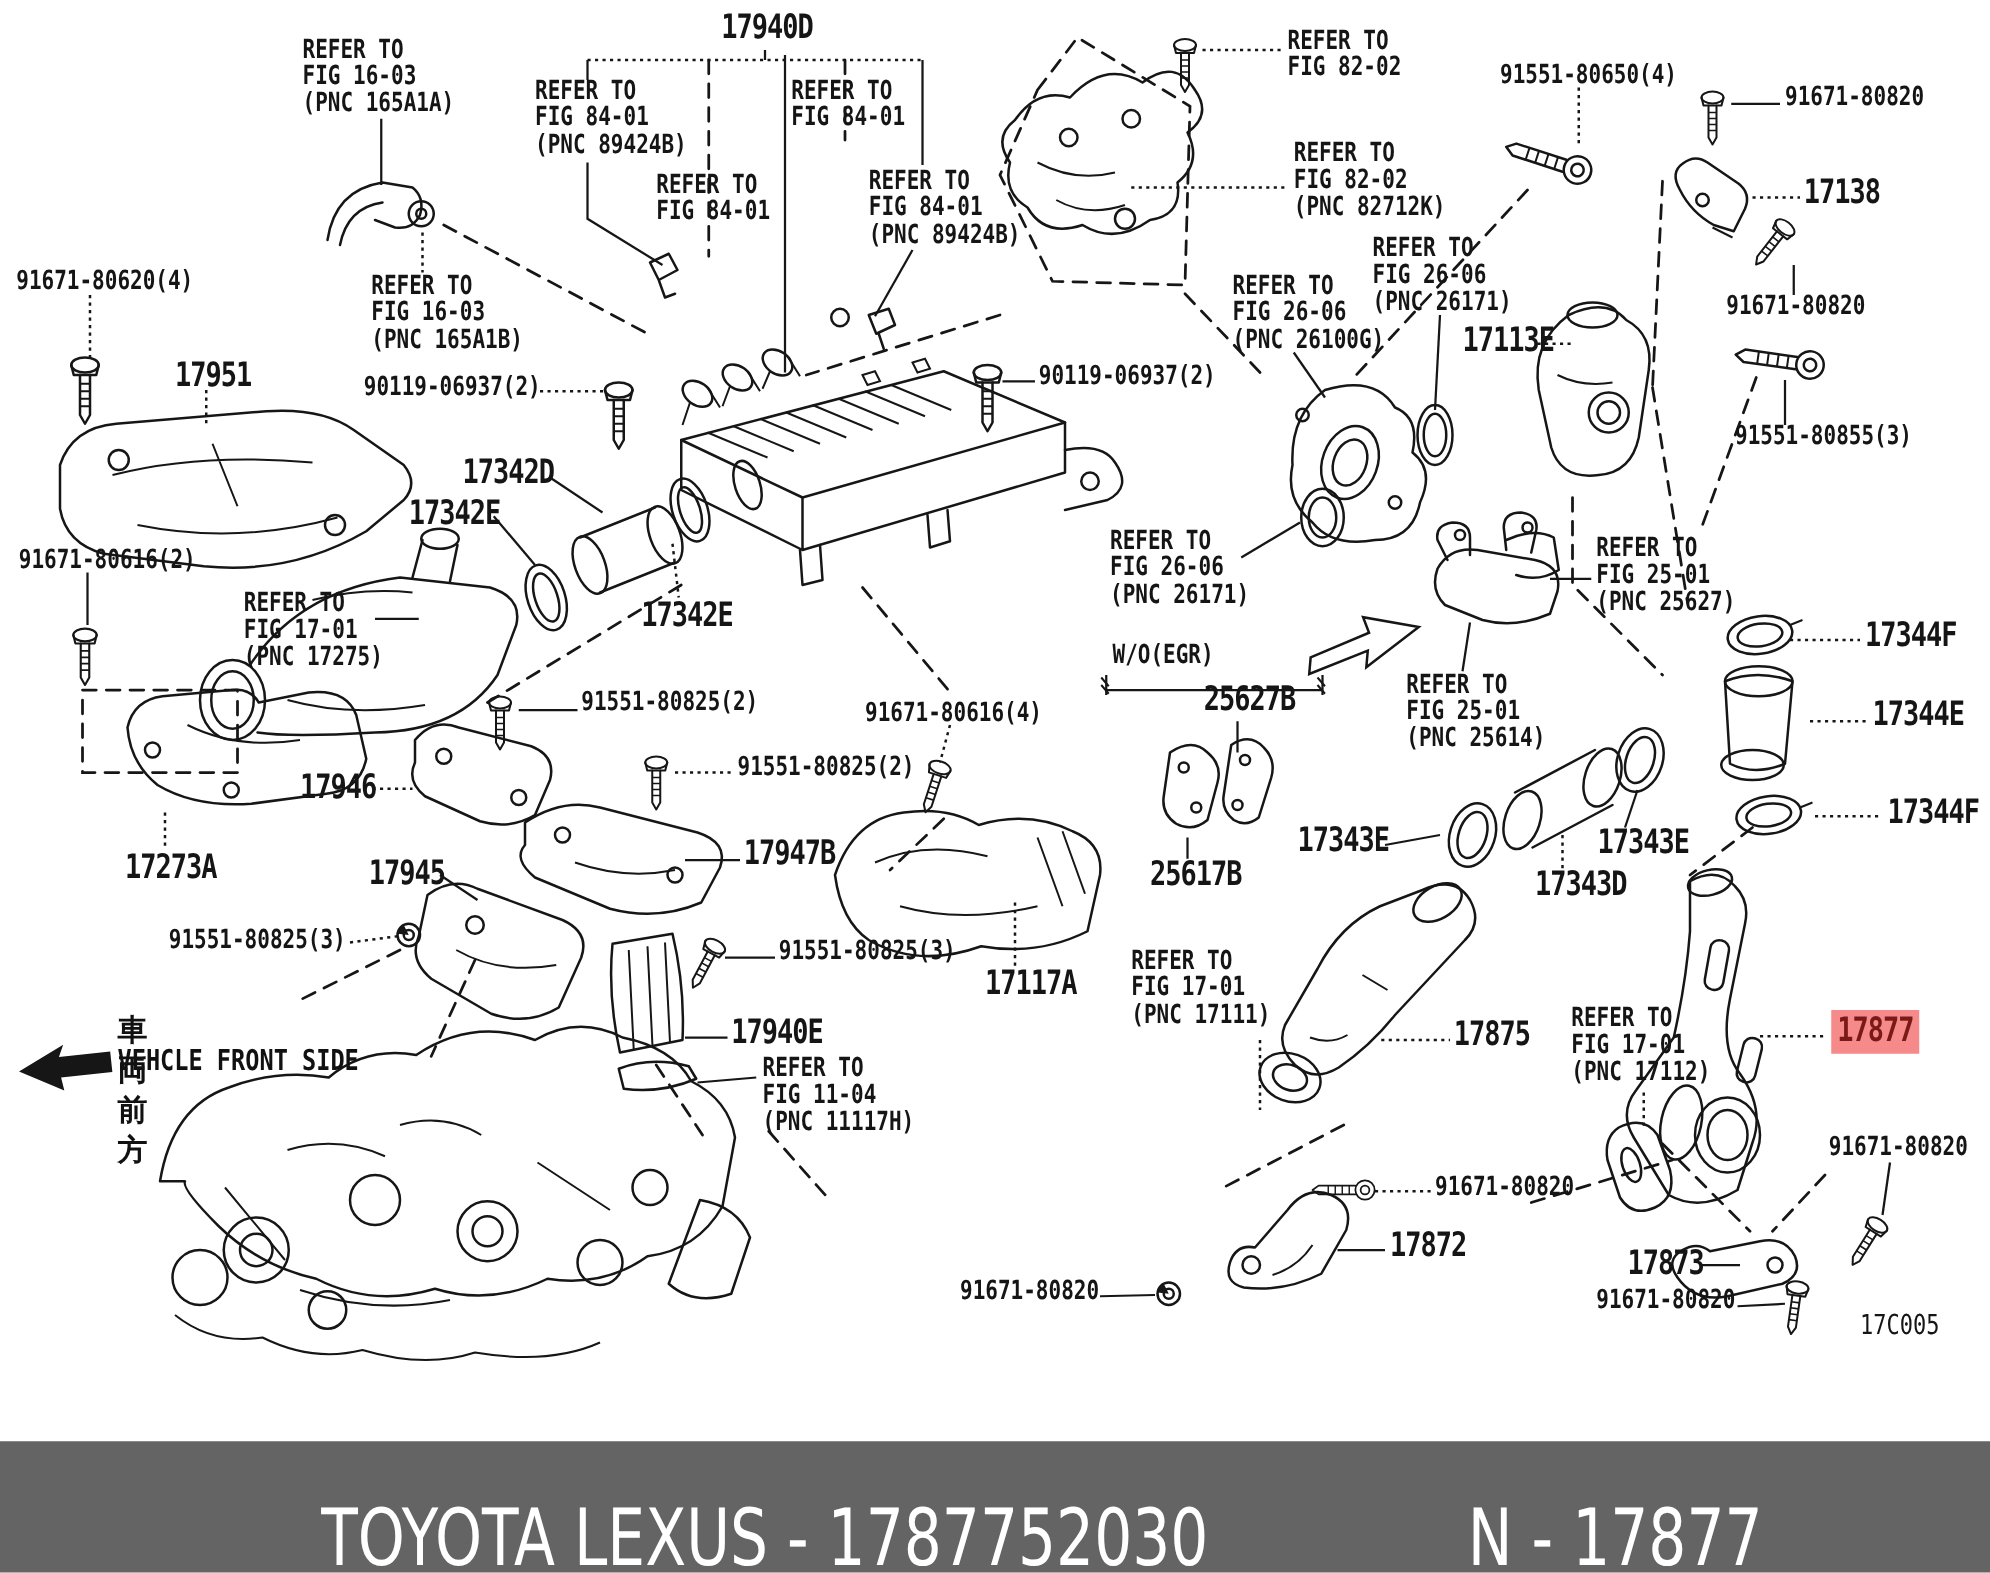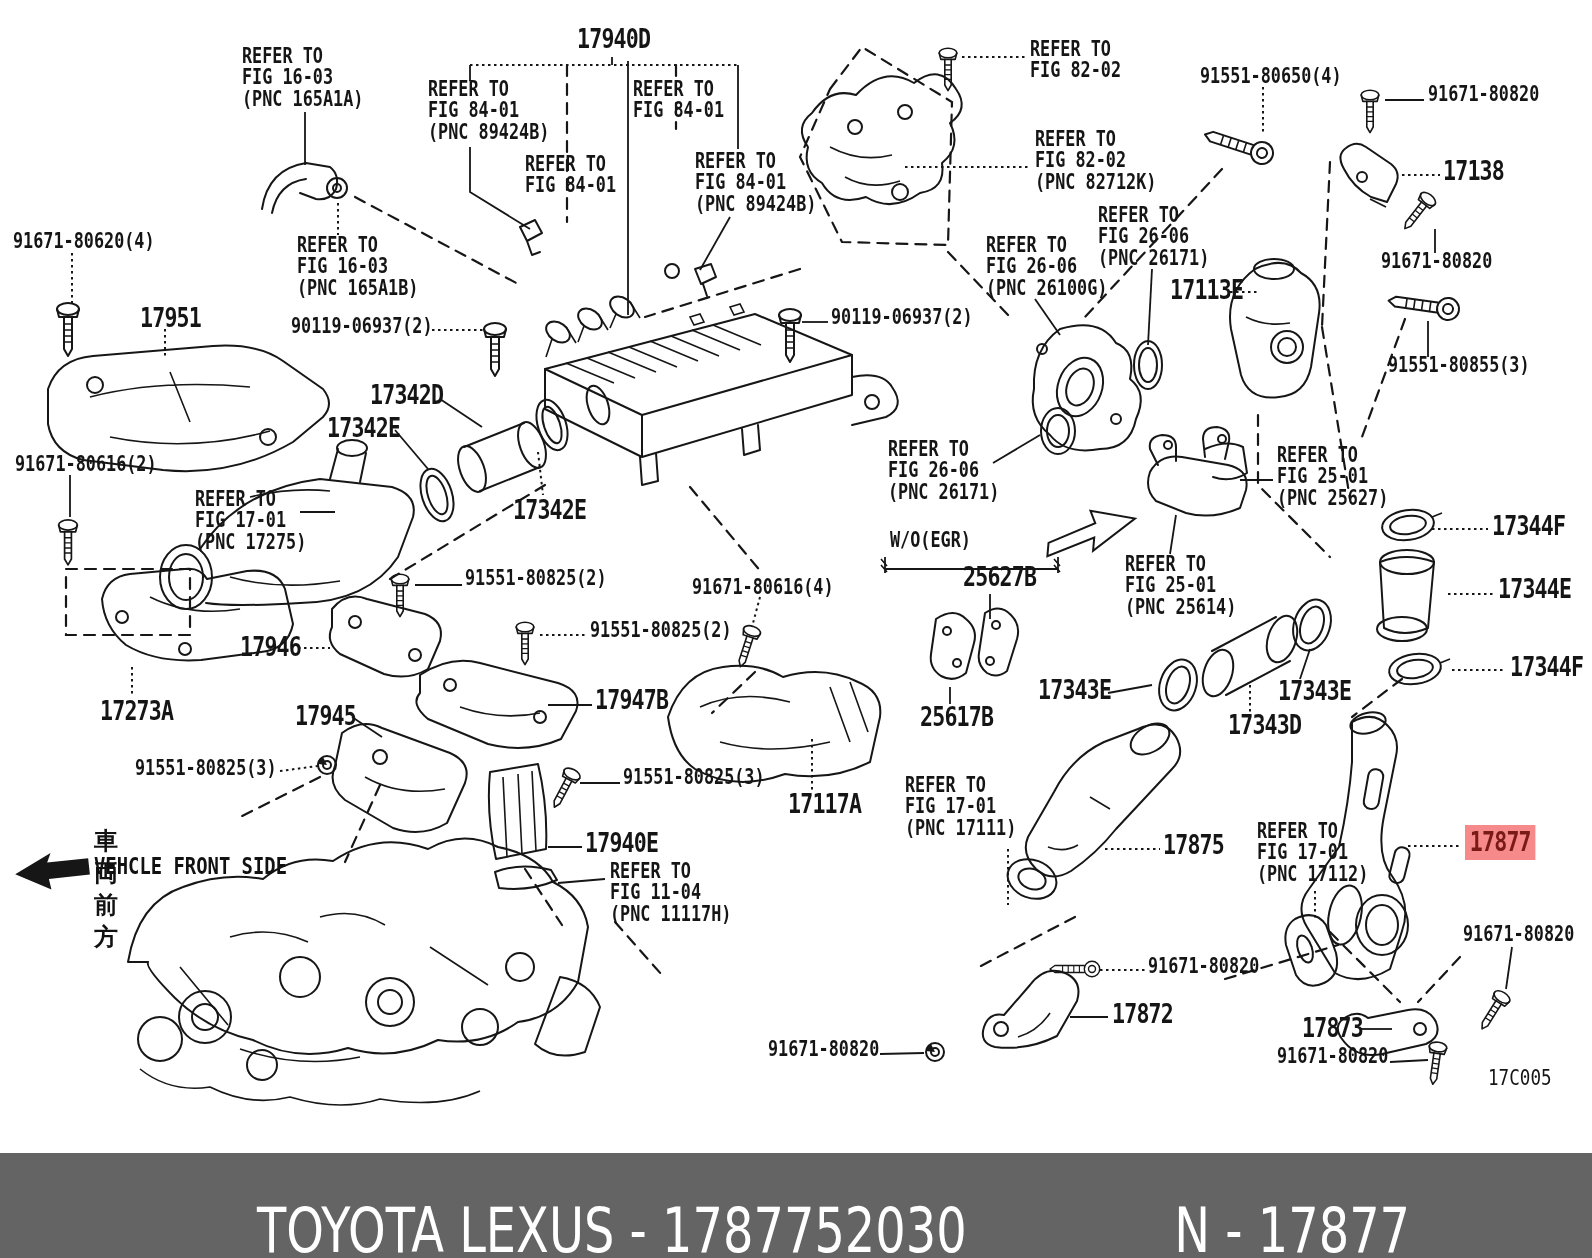--- a/index.html
+++ b/index.html
@@ -1,21 +1,21 @@
 <!DOCTYPE html>
 <html style="--highlight-bg: #f68a8a; --highlight-text: #7a1a17; --footer-bg: #646464; --footer-edge: #4e4e4e; --footer-text: #ffffff; --line: #161616;"><head>
 <meta charset="utf-8">
 <style>
   html,body{margin:0;padding:0;}
   body{
     width:1592px;height:1258px;position:relative;background:#ffffff;
     font-family:"DejaVu Sans Mono","Liberation Mono",monospace;
     overflow:hidden;
   }
-  #diagram{position:absolute;left:0;top:17px;width:1351px;height:1097px;background:#fff;}
+  #diagram{position:absolute;left:0;top:0;width:1351px;height:1097px;background:#fff;}
   #lineart{position:absolute;left:0;top:0;}
   #labels{position:absolute;left:0;top:0;width:1592px;height:1097px;}
   .lbl{
     position:absolute;color:#151515;font-weight:bold;white-space:pre;
     transform:scaleX(0.8);transform-origin:0 0;line-height:1.02;
   }
   .ref{font-size:21px;}
   .num{font-size:21px;}
   .big{font-size:27px;letter-spacing:-1px;}
   .plain{font-weight:normal;font-size:22px;}

